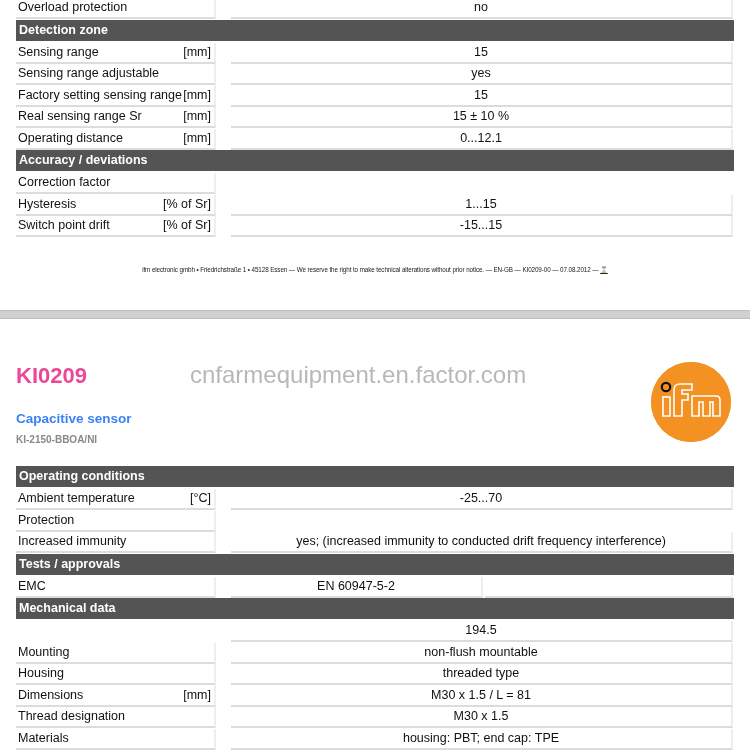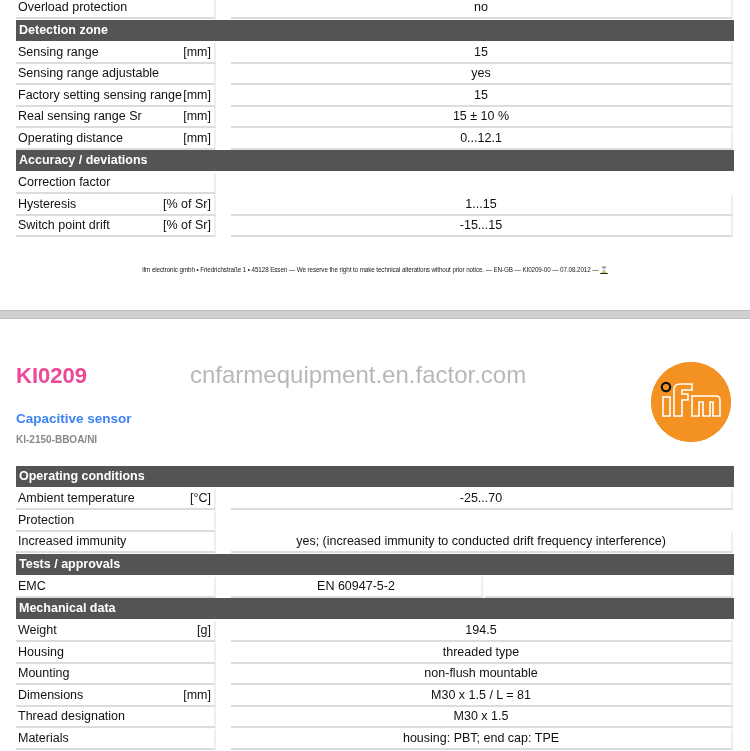--- a/index.html
+++ b/index.html
@@ -145,39 +145,35 @@
     <div class="lbl">
         <span class="name">EMC</span>
         <span class="unit"></span>
       </div>
     <div class="val split">EN 60947-5-2</div>
     <div class="val-empty"></div>
   </div>
 
   <div class="hdr">Mechanical data</div>
   <div class="row">
+    <div class="val">194.5</div>
+  </div>
+  <div class="row">
     <div class="lbl">
-        <span class="name">Weight</span>
-        <span class="unit">[g]</span>
+        <span class="name">Mounting</span>
+        <span class="unit"></span>
       </div>
-    <div class="val">194.5</div>
+    <div class="val">non-flush mountable</div>
   </div>
   <div class="row">
     <div class="lbl">
         <span class="name">Housing</span>
         <span class="unit"></span>
       </div>
     <div class="val">threaded type</div>
-  </div>
-  <div class="row">
-    <div class="lbl">
-        <span class="name">Mounting</span>
-        <span class="unit"></span>
-      </div>
-    <div class="val">non-flush mountable</div>
   </div>
   <div class="row">
     <div class="lbl">
         <span class="name">Dimensions</span>
         <span class="unit">[mm]</span>
       </div>
     <div class="val">M30 x 1.5 / L = 81</div>
   </div>
   <div class="row">
     <div class="lbl">

